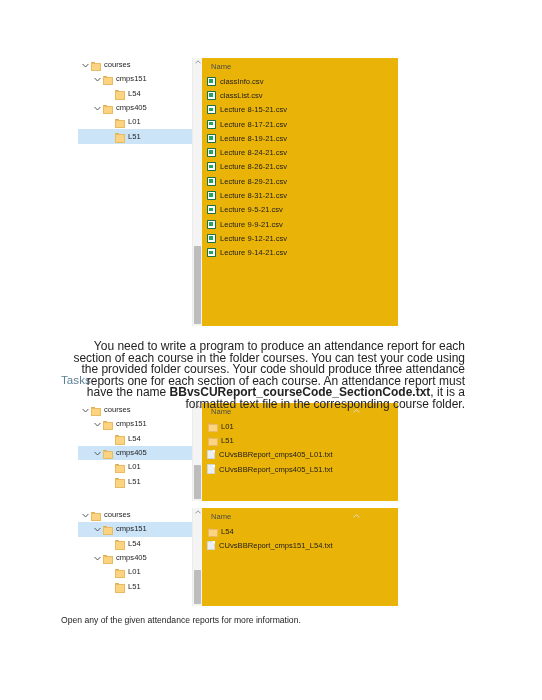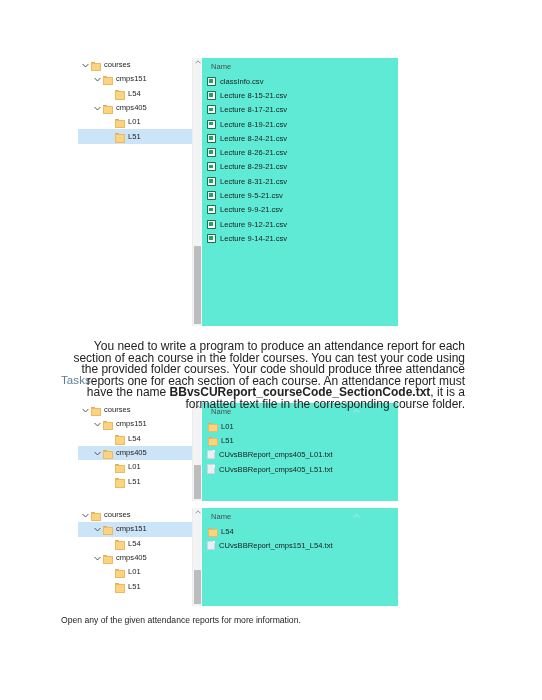--- a/index.html
+++ b/index.html
@@ -103,21 +103,21 @@
     position: absolute;
     left: 1px; right: 1px;
     background: #bdbdbd;
     border-radius: 0.5px;
   }
 
   
   .list-pane {
     position: relative;
     flex: 1;
-    background: #5eead4;
+    background: #eab308;
     overflow: hidden;
   }
   .list-header {
     height: 16px;
     display: flex;
     align-items: center;
     position: relative;
     color: #4c4c4c;
     font-size: 7.6px;
     padding-left: 9px;
@@ -308,20 +308,24 @@
     <div class="list-pane" id="exp1-list">
       <div class="list-header">
         <span>Name</span>
       </div>
         <div class="list-row">
           <span class="csv-ico"></span>
           <span>classInfo.csv</span>
         </div>
         <div class="list-row">
           <span class="csv-ico"></span>
+          <span>classList.csv</span>
+        </div>
+        <div class="list-row">
+          <span class="csv-ico"></span>
           <span>Lecture 8-15-21.csv</span>
         </div>
         <div class="list-row">
           <span class="csv-ico"></span>
           <span>Lecture 8-17-21.csv</span>
         </div>
         <div class="list-row">
           <span class="csv-ico"></span>
           <span>Lecture 8-19-21.csv</span>
         </div>

